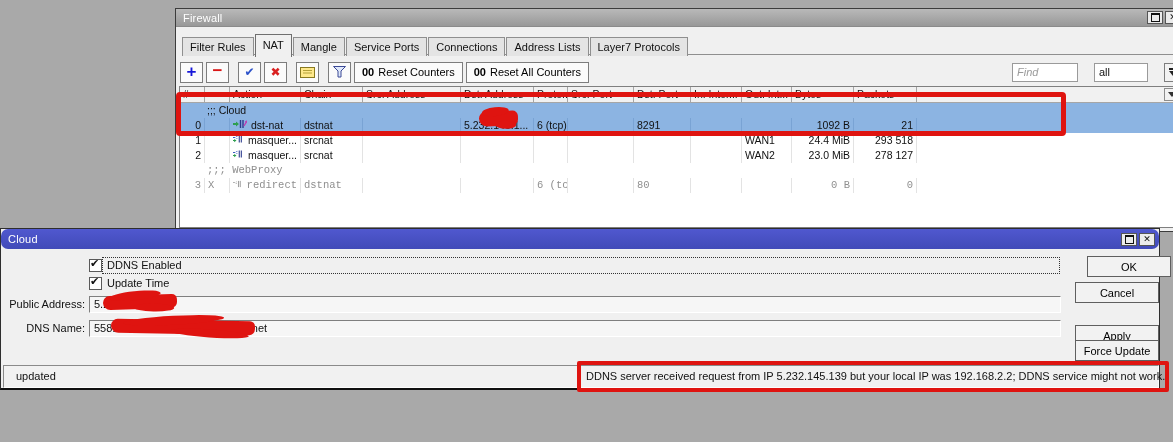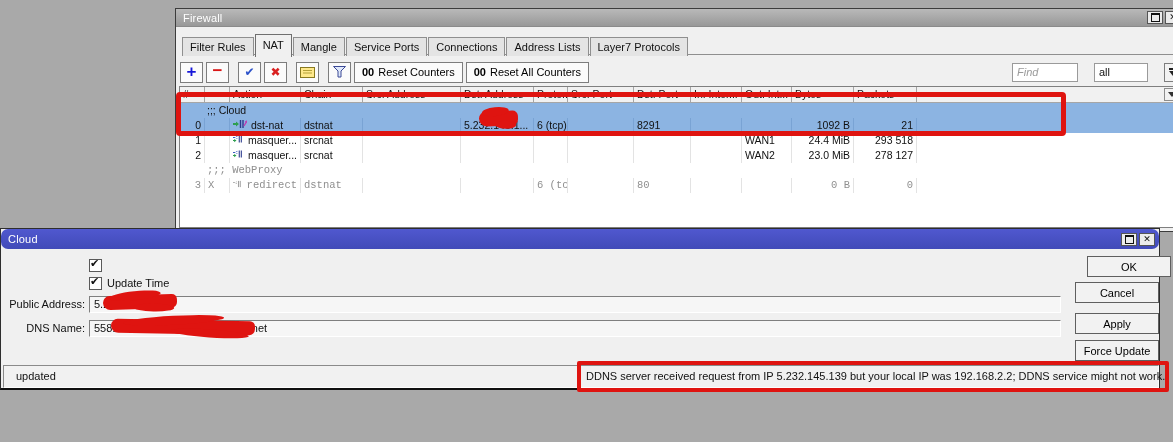--- a/index.html
+++ b/index.html
@@ -284,35 +284,36 @@
       <span class="wbtn">
           <span class="maxglyph"></span>
         </span>
       <span class="wbtn">✕</span>
     </span>
   </div>
 
   <span class="cb" style="left:88px;top:30px;">
       <span class="ck">✔</span>
     </span>
+  <span class="cblabel focusrect" style="left:102px;top:29px;width:956px;">DDNS Enabled</span>
 
   <span class="cb" style="left:88px;top:48px;">
       <span class="ck">✔</span>
     </span>
   <span class="cblabel" style="left:102px;top:47px;">Update Time</span>
 
   <span class="flabel" style="left:3px;top:68px;">Public Address:</span>
   <span class="field" style="top:67px;"><span>5.232.1</span><span>45.139</span></span>
 
   <span class="flabel" style="left:3px;top:92px;">DNS Name:</span>
   <span class="field" style="top:91px;"><span>55810470</span><span>97103.sn.mynetname.net</span></span>
 
   <button class="btn" style="top:27px;margin-left:12px;">OK</button>
   <button class="btn" style="top:53px;">Cancel</button>
-  <button class="btn" style="top:84px;">Apply</button>
+  <button class="btn" style="top:96px;">Apply</button>
   <button class="btn" style="top:111px;">Force Update</button>
 
   <div class="status">
     <span>updated</span>
     <span class="warnmsg">DDNS server received request from IP 5.232.145.139 but your local IP was 192.168.2.2; DDNS service might not work.</span>
   </div>
 </section>
 
 <div class="annbox" style="left:176px;top:92px;width:890px;height:44px;"></div>
 <div class="scribble" style="left:479px;top:111px;width:39px;height:15px;transform:rotate(-2deg);"></div>

